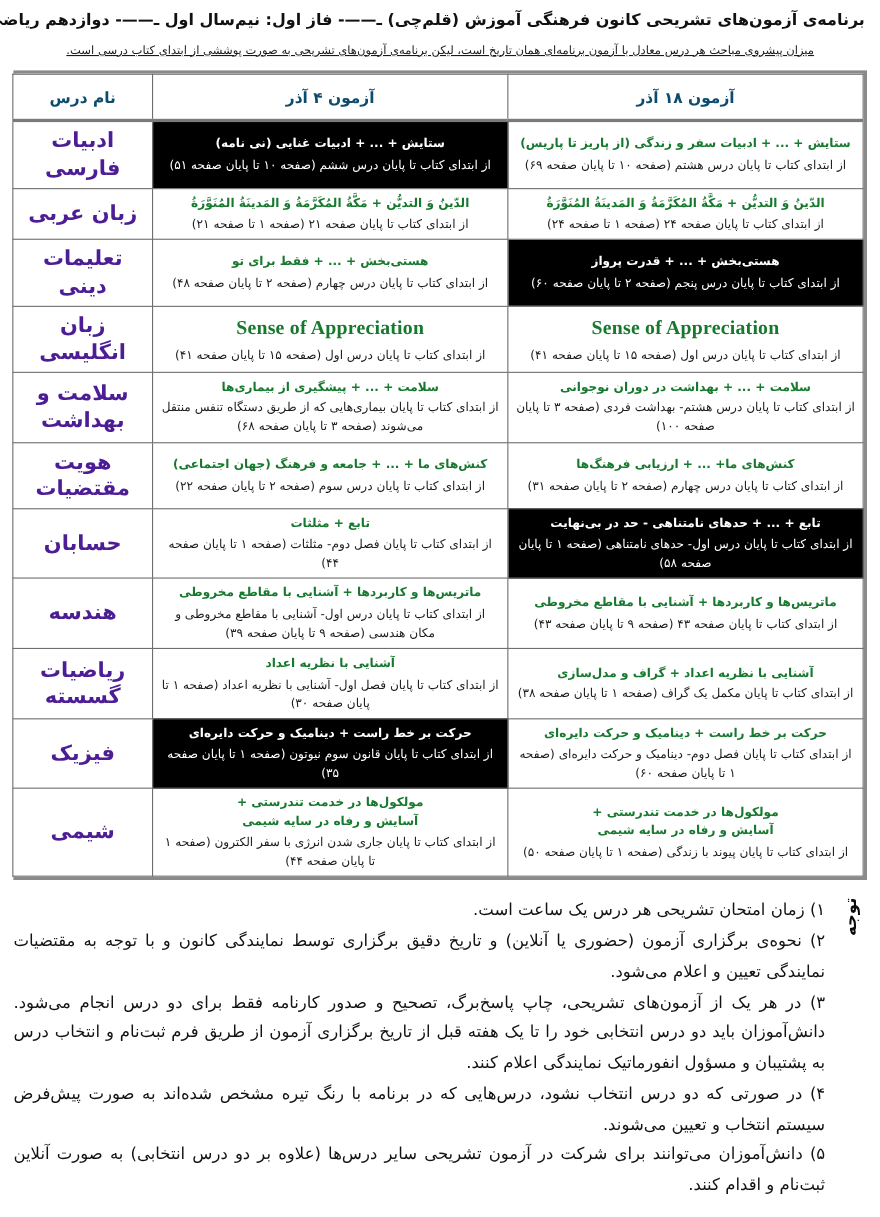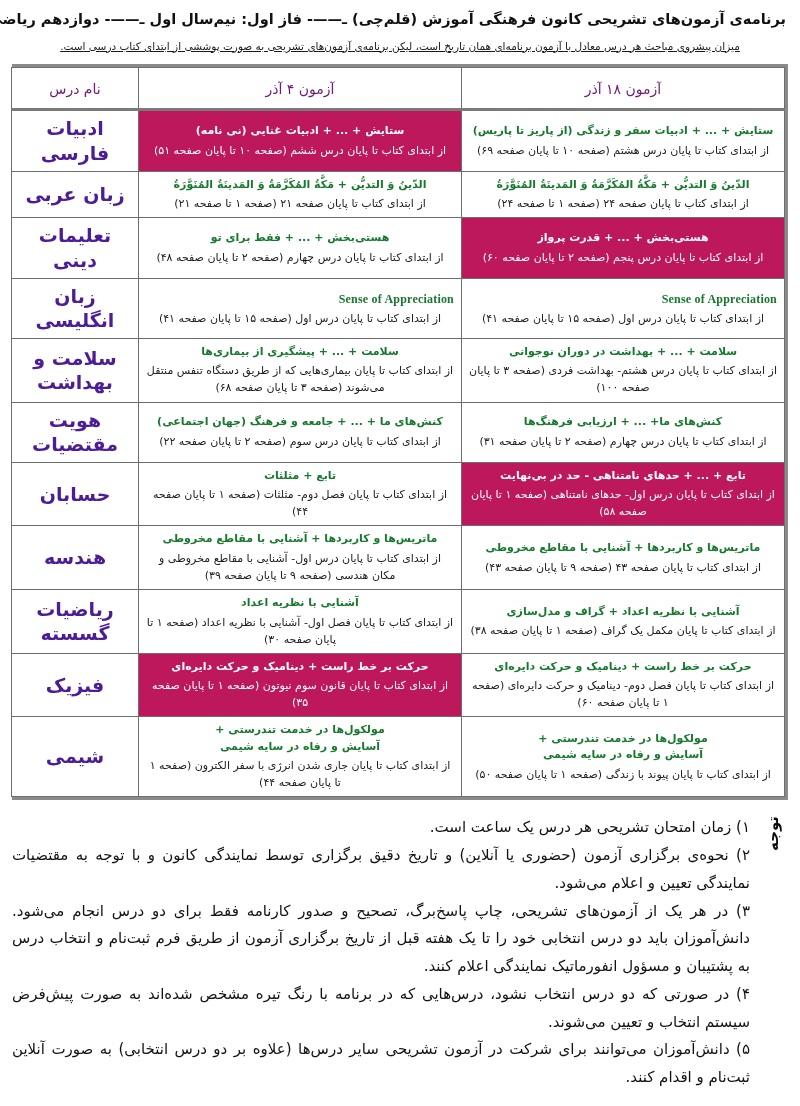--- a/index.html
+++ b/index.html
@@ -70,22 +70,22 @@
   table.schedule thead th {
     border-bottom: 3px solid #7a7a7a;
     height: 32px;
     padding: 4px 6px;
   }
   col.col-subject { width: 127px; }
   col.col-exam    { width: 323px; }
 
   .hdr-text {
     font-size: 14px;
-    font-weight: normal;
-    color: #701a75;
+    font-weight: bold;
+    color: #0c4a6e;
     white-space: nowrap;
   }
 
   .subject-cell {
     font-size: 19px;
     font-weight: bold;
     color: #4c1d95;
     line-height: 1.3;
   }
 
@@ -103,33 +103,32 @@
   .cell .range {
     font-size: 11px;
     font-weight: normal;
     color: #1b1b1b;
     display: block;
     line-height: 1.55;
   }
 
   
   td.hl {
-    background: #be185d;
+    background: #000000;
   }
   td.hl .topics,
   td.hl .range {
     color: #ffffff;
   }
 
   
   .cell .topics.latin {
     font-family: "Liberation Serif", "DejaVu Serif", serif;
-    font-size: 12px;
+    font-size: 18px;
     letter-spacing: .2px;
-    text-align: right;
   }
 
   
   .notes-area {
     position: relative;
     margin: 14px 12px 0 12px;
     display: flex;
     flex-direction: row;
     align-items: flex-start;
     gap: 6px;

